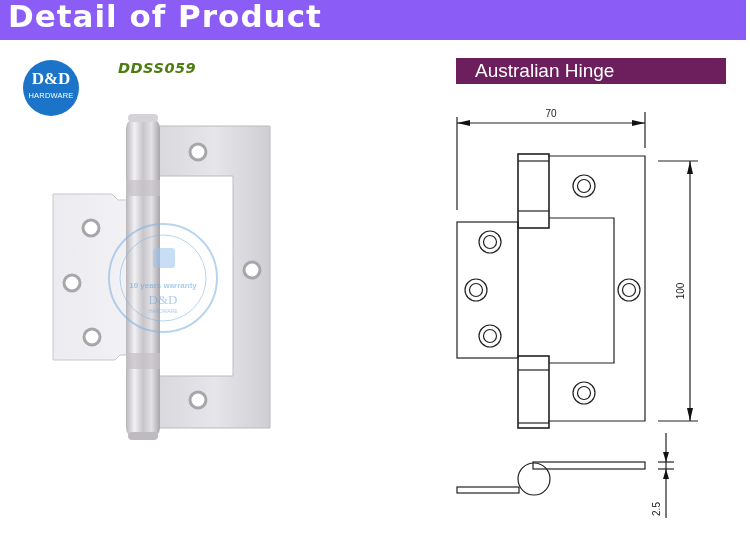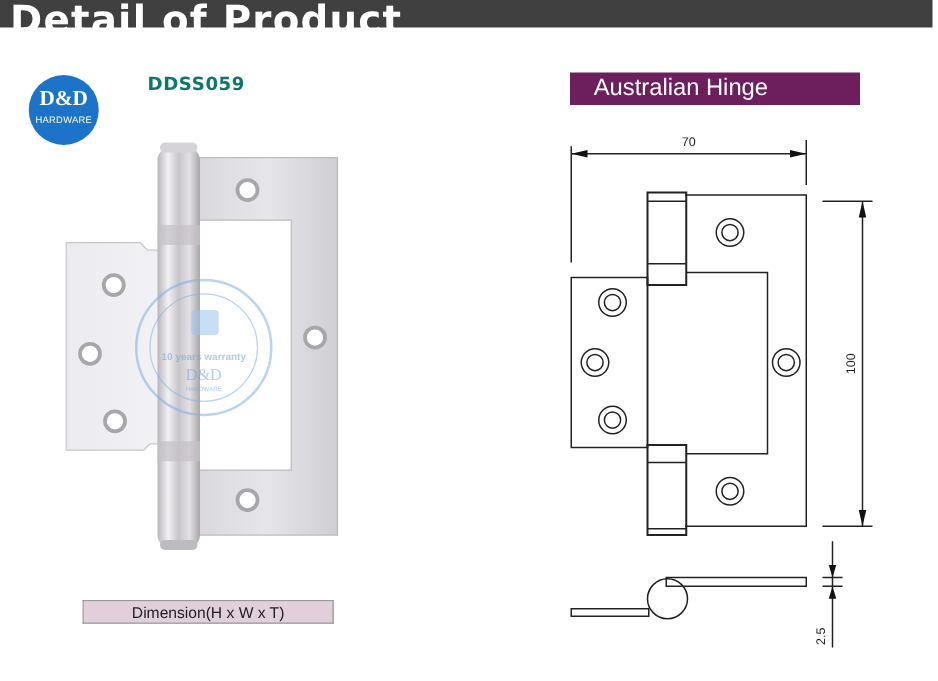--- a/index.html
+++ b/index.html
@@ -1,23 +1,23 @@
 <!DOCTYPE html>
 <html><head>
 <meta charset="utf-8">
 <style>
   html, body { margin:0; padding:0; }
   body { width:750px; height:545px; background:#ffffff; position:relative; overflow:hidden; font-family:"Liberation Sans", sans-serif; }
-  .header-bar { position:absolute; left:0; top:0; width:746px; height:22px; background:#404040; }
+  .header-bar { position:absolute; left:0; top:0; width:746px; height:40px; background:#8b5cf6; }
   .header-title { position:absolute; left:8px; top:-2px; font-family:"DejaVu Sans", sans-serif; font-weight:bold; font-size:31px; color:#ffffff; letter-spacing:1px; }
   .logo { position:absolute; left:23px; top:60px; width:56px; height:56px; border-radius:50%; background:#1b74c8; color:#fff; text-align:center; }
   .logo-main { position:absolute; left:0; right:0; top:10px; font-family:"Liberation Serif", serif; font-weight:bold; font-size:17px; line-height:18px; }
   .logo-sub { position:absolute; left:0; right:0; top:31px; font-size:7.5px; letter-spacing:0.2px; }
-  .model-code { position:absolute; left:118px; top:60px; font-family:"DejaVu Sans", sans-serif; font-weight:bold; font-size:14.5px; color:#0f766e; letter-spacing:0.5px; }
-  .type-banner { position:absolute; left:456px; top:58px; width:232px; height:26px; background:#6c1f5c; }
+  .model-code { position:absolute; left:118px; top:60px; font-family:"DejaVu Sans", sans-serif; font-weight:bold; font-size:14.5px; color:#4d7c0f; letter-spacing:0.5px;font-style:italic; }
+  .type-banner { position:absolute; left:456px; top:58px; width:270px; height:26px; background:#6c1f5c; }
   .type-label { position:absolute; left:19px; top:2px; font-size:19px; color:#fff; }
   .photo { position:absolute; left:40px; top:110px; width:260px; height:350px; }
   .dim-table { position:absolute; left:66px; top:480px; width:201px; border-collapse:collapse; font-size:12.5px; color:#222; }
   .dim-table td { border:1px solid #999; text-align:center; height:17px; padding:0; }
   .dim-head { background:#e1cfdc; }
   .dim-value { background:#f2f2f2; }
   .drawing { position:absolute; left:440px; top:95px; width:310px; height:450px; }
 </style>
 </head>
 <body>
@@ -81,23 +81,20 @@
     <circle cx="123" cy="168" r="43" stroke-width="1"></circle>
     <rect x="113" y="138" width="22" height="20" rx="3" fill="#9cc4ec" stroke="none"></rect>
     <text x="123" y="178" font-size="8" fill="#6aa4dd" stroke="none" text-anchor="middle" font-family="Liberation Sans, sans-serif" font-weight="bold">10 years warranty</text>
     <text x="123" y="194" font-size="13" fill="#6aa4dd" stroke="none" text-anchor="middle" font-family="Liberation Serif, serif">D&amp;D</text>
     <text x="123" y="203" font-size="5" fill="#6aa4dd" stroke="none" text-anchor="middle" font-family="Liberation Sans, sans-serif">HARDWARE</text>
   </g>
 </svg>
 
 <table class="dim-table">
   <tbody>
-      <tr>
-    <td class="dim-head">Dimension(H x W x T)</td>
-  </tr>
 </tbody>
   </table>
 
 <svg class="drawing" viewBox="440 95 310 450" xmlns="http://www.w3.org/2000/svg">
   <g stroke="#222" fill="none" stroke-width="1.2">
 
     <line x1="457" y1="117" x2="457" y2="210"></line>
     <line x1="645" y1="112" x2="645" y2="148"></line>
     <line x1="457" y1="123" x2="645" y2="123"></line>
 

